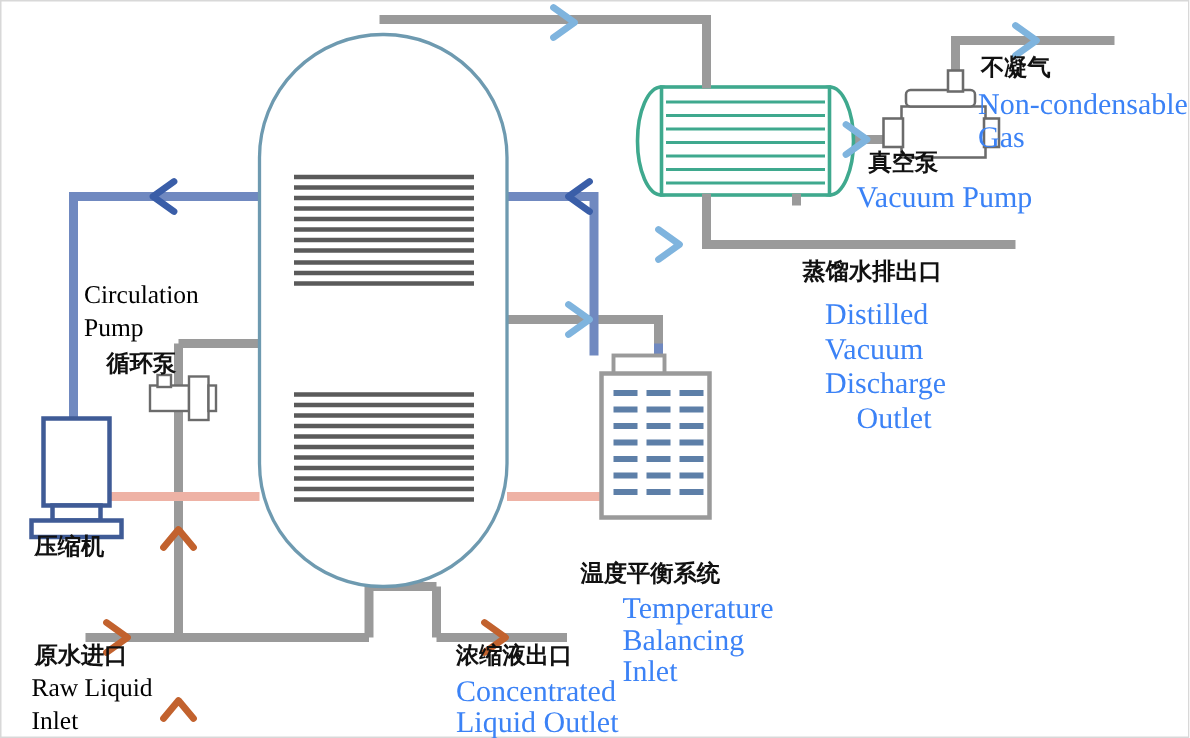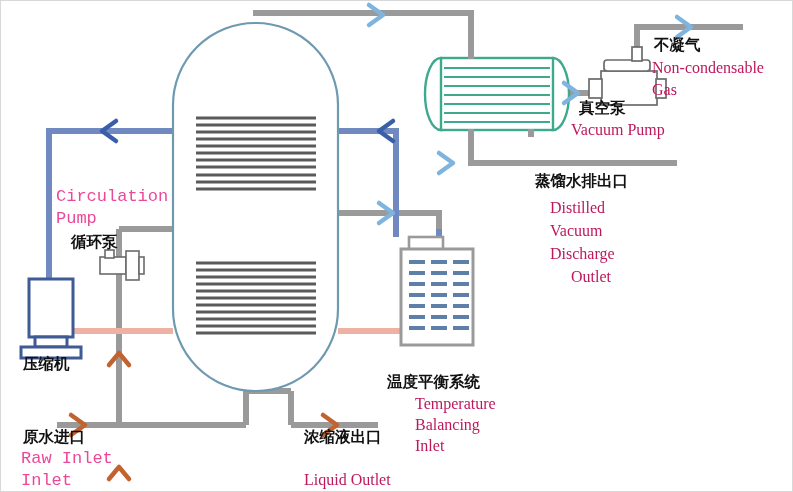--- a/index.html
+++ b/index.html
@@ -4,22 +4,22 @@
 <style>
   html,body{margin:0;padding:0;background:#ffffff;}
   body{width:793px;height:492px;overflow:hidden;
        font-family:"Liberation Serif",serif;}
   #stage{position:relative;width:793px;height:492px;background:#fff;
          border:1px solid #d8d8d8;box-sizing:border-box;}
   svg#wires{position:absolute;left:0;top:0;width:793px;height:492px;}
 
   .lbl{position:absolute;white-space:pre;color:#1a1a1a;line-height:1.12;}
   .cn{font-family:"DejaVu Sans",sans-serif;font-weight:bold;font-size:15.5px;color:#111;}
-  .en{font-family:"Liberation Serif",serif;font-size:16px;color:#be185d;}
-  .en-sans{font-family:Liberation Mono, monospace;font-size:17px;color:#ec4899;}
+  .en{font-family:"Liberation Serif",serif;font-size:20px;color:#3b82f6;}
+  .en-sans{font-family:Liberation Serif, serif;font-size:17px;color:#000000;}
 </style>
 </head>
 <body>
 
 <div id="stage">
 
   <svg id="wires" viewBox="0 0 793 492">
 
     <g stroke="#9a9a9a" stroke-width="6" fill="none" stroke-linecap="butt">
 
@@ -177,24 +177,25 @@
     </g>
   </svg>
 
   <div class="lbl en-sans" style="left:55px;top:186px;">Circulation</div>
   <div class="lbl en-sans" style="left:55px;top:208px;">Pump</div>
   <div class="lbl cn" style="left:70px;top:233px;">循环泵</div>
 
   <div class="lbl cn" style="left:22px;top:355px;">压缩机</div>
 
   <div class="lbl cn" style="left:22px;top:428px;">原水进口</div>
-  <div class="lbl en-sans" style="left:20px;top:448px;">Raw Inlet</div>
+  <div class="lbl en-sans" style="left:20px;top:448px;">Raw Liquid</div>
   <div class="lbl en-sans" style="left:20px;top:470px;">Inlet</div>
 
   <div class="lbl cn" style="left:303px;top:428px;">浓缩液出口</div>
+  <div class="lbl en" style="left:303px;top:449px;">Concentrated</div>
   <div class="lbl en" style="left:303px;top:470px;">Liquid Outlet</div>
 
   <div class="lbl cn" style="left:386px;top:373px;">温度平衡系统</div>
   <div class="lbl en" style="left:414px;top:394px;">Temperature</div>
   <div class="lbl en" style="left:414px;top:415px;">Balancing</div>
   <div class="lbl en" style="left:414px;top:436px;">Inlet</div>
 
   <div class="lbl cn" style="left:534px;top:172px;">蒸馏水排出口</div>
   <div class="lbl en" style="left:549px;top:198px;">Distilled</div>
   <div class="lbl en" style="left:549px;top:221px;">Vacuum</div>

